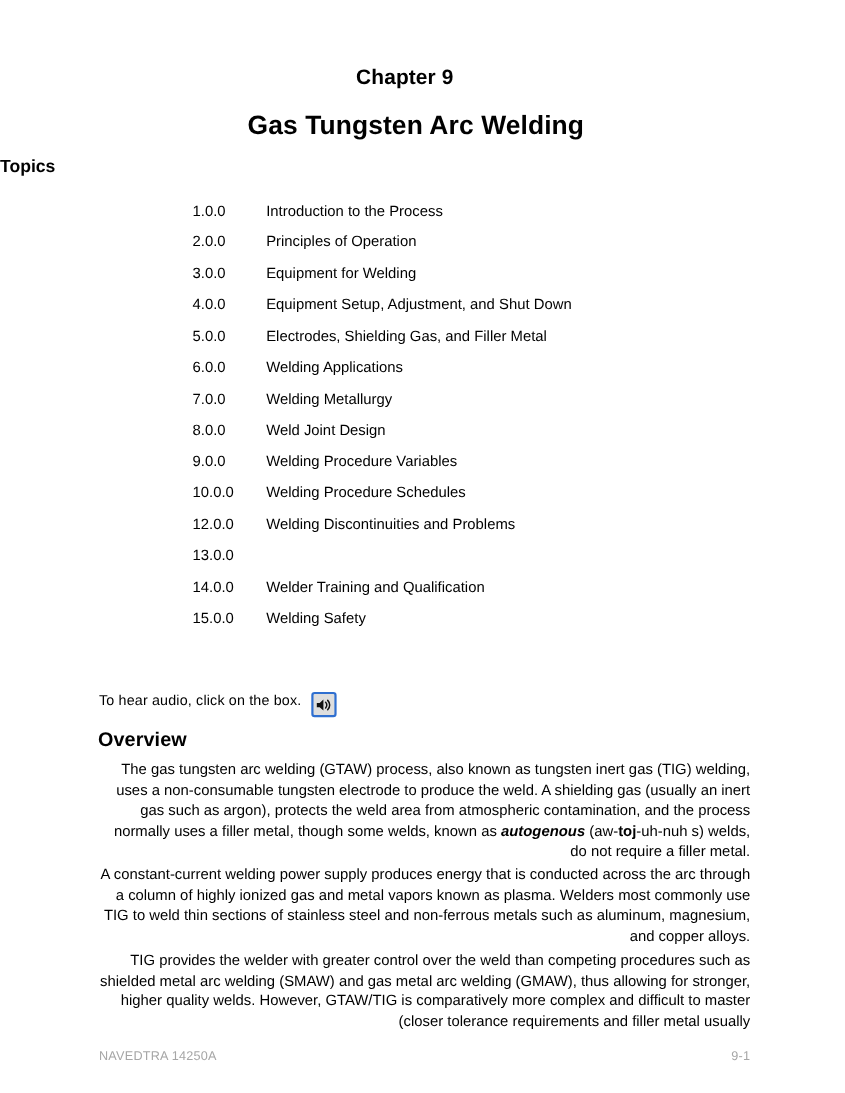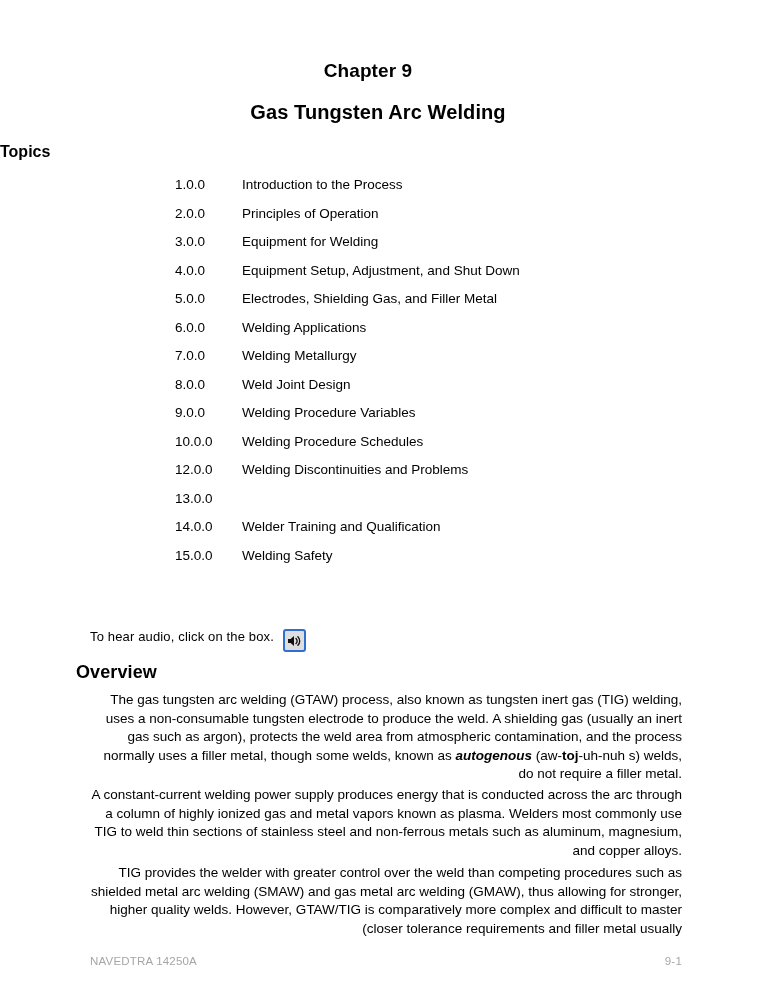--- a/index.html
+++ b/index.html
@@ -33,21 +33,21 @@
     font-size: 19px;
     font-weight: bold;
     letter-spacing: 0.1px;
   }
   .chapter-subtitle {
     position: absolute;
     top: 101px;
     left: 0;
     width: 756px;
     text-align: center;
-    font-size: 20px;
+    font-size: 24px;
     font-weight: bold;
     letter-spacing: 0.1px;
   }
   .topics-heading {
     position: absolute;
     top: 143px;
     left: 0;
     width: 768px;
     text-align: left;
     font-size: 16px;
@@ -56,21 +56,21 @@
 
   
   .topics-list {
     position: absolute;
     top: 177px;
     left: 175px;
     width: 520px;
   }
   .topic-row {
     display: flex;
-    align-items: flex-start;
+    align-items: center;
     height: 28.5px;
     font-size: 13.5px;
   }
   .topic-num {
     width: 67px;
     flex: 0 0 67px;
     text-align: left;
   }
   .topic-label {
     flex: 1 1 auto;
@@ -104,21 +104,21 @@
     cursor: pointer;
   }
   .audio-button svg {
     display: block;
   }
 
   
   .overview-heading {
     position: absolute;
     top: 662px;
-    left: 76px;
+    left: 89px;
     font-size: 18px;
     font-weight: bold;
     letter-spacing: 0.1px;
   }
   .body-block {
     position: absolute;
     left: 90px;
     width: 592px;
     font-size: 13.5px;
     line-height: 18.6px;

